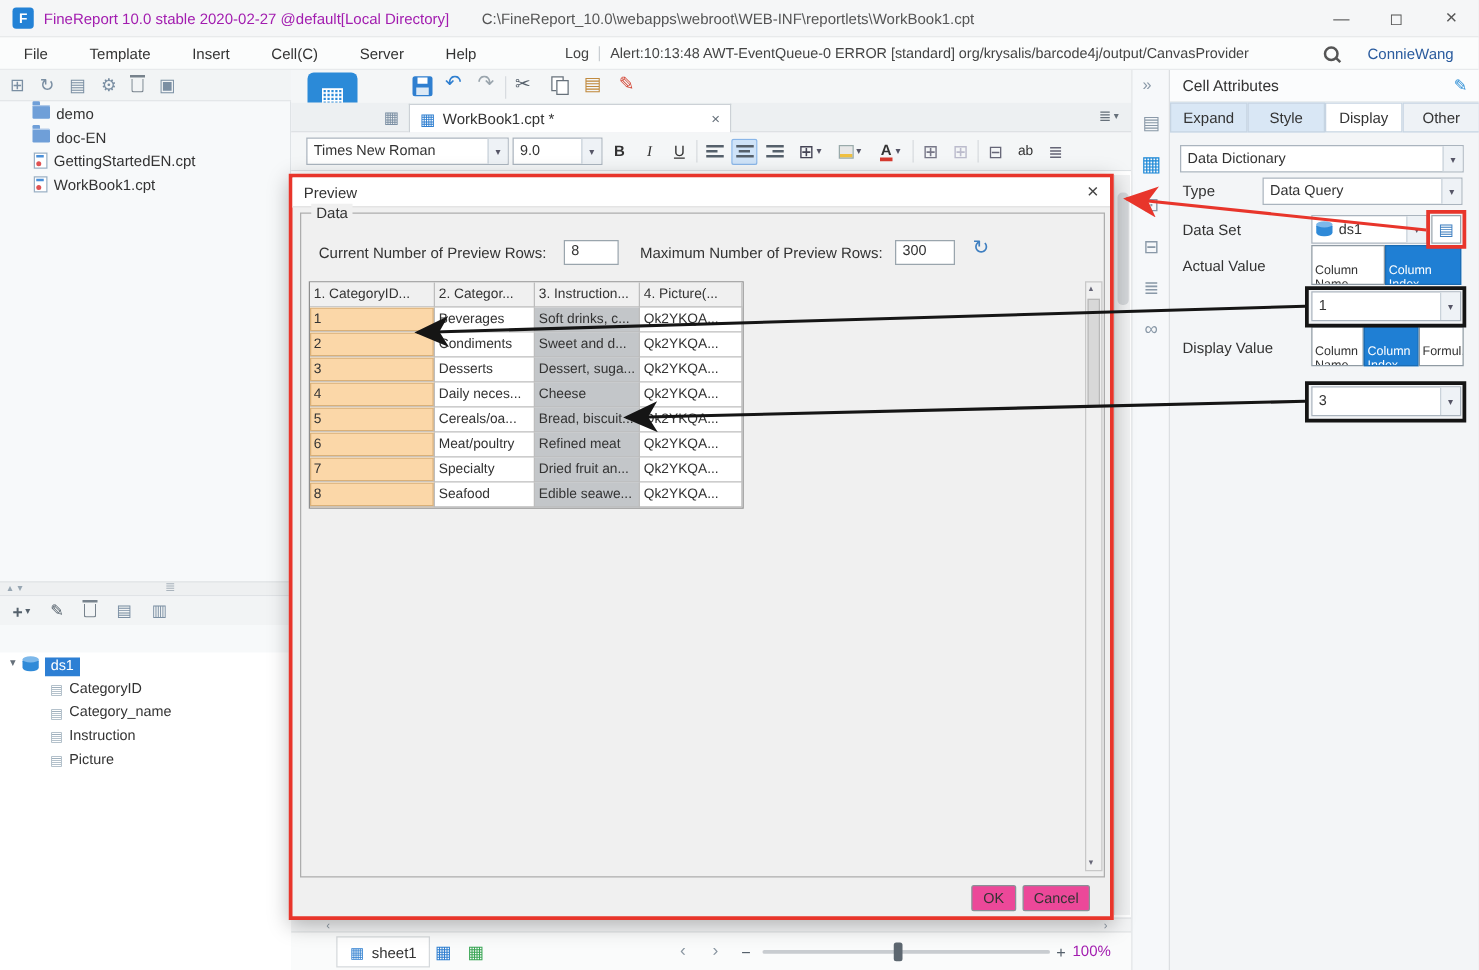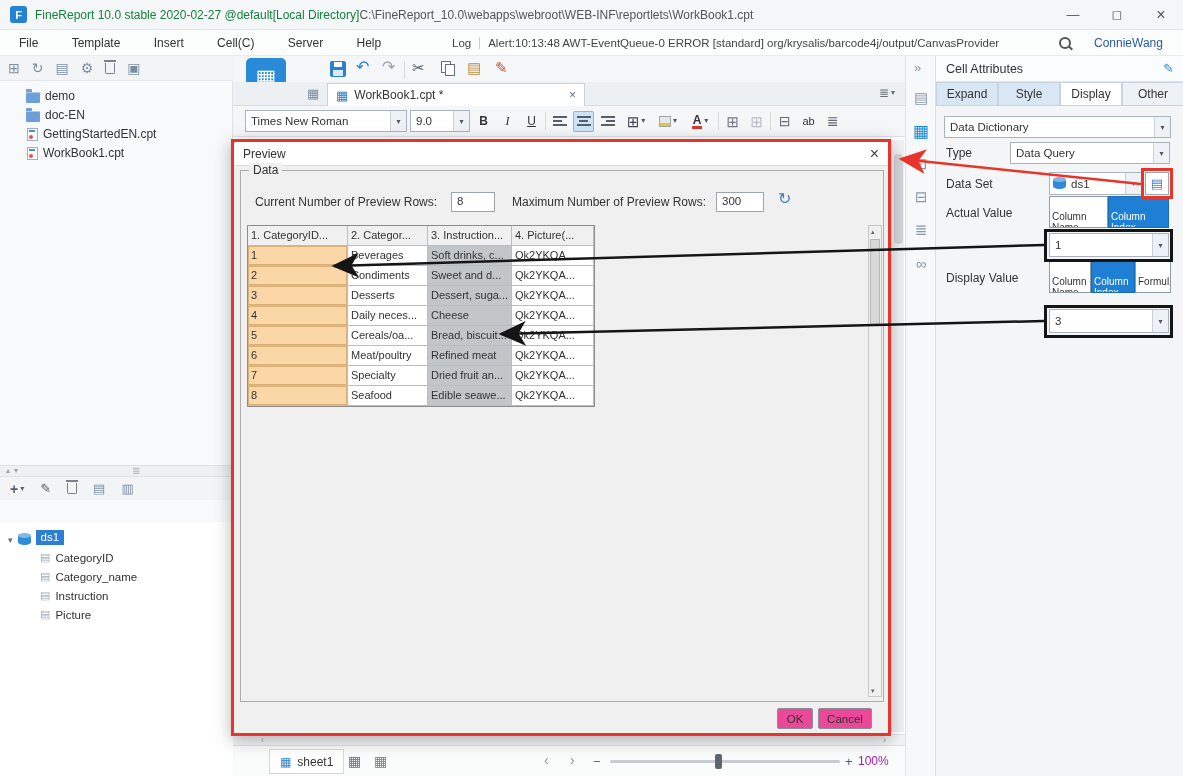--- a/index.html
+++ b/index.html
@@ -5,36 +5,36 @@
 *{box-sizing:border-box;margin:0;padding:0}
 body{margin:0;background:#9aa0a6}
 #app{position:relative;width:1183px;height:776px;background:#fff;font-family:"Liberation Sans",sans-serif;font-size:12px;color:#333;overflow:hidden}
 .abs{position:absolute}
 .flex{display:flex;align-items:center}
 .g{display:inline-block;text-align:center;line-height:1}
 .nowrap{white-space:nowrap}
 
 .tbar{position:absolute;left:0;top:0;width:1183px;height:30px;background:#f5f6f7;border-bottom:1px solid #e4e6e8;display:flex;align-items:center}
 .logo{width:17px;height:17px;background:#2382d6;border-radius:3px;color:#fff;font-size:11px;font-weight:bold;display:flex;align-items:center;justify-content:center;margin:0 8px 0 10px}
-.tbtitle{color:#15803d;}
+.tbtitle{color:#a21caf;margin-right:26px}
 .tbpath{color:#555}
 .winbtns{margin-left:auto;display:flex}
 .winbtn{width:44px;height:30px;display:flex;align-items:center;justify-content:center;color:#555;font-size:13px}
 
 .mbar{position:absolute;left:0;top:30px;width:1183px;height:26px;background:#fbfcfc;border-bottom:1px solid #e8eaec}
 .mitem{display:inline-block;padding:0 15px;height:26px;line-height:26px;color:#333}
 .logwrap{position:absolute;left:452px;top:0;height:26px;display:flex;align-items:center;font-size:11.5px;color:#444}
 .mag{position:relative;width:15px;height:15px;display:inline-block}
 .mag::before{content:"";position:absolute;left:1px;top:1px;width:8px;height:8px;border:2px solid #555;border-radius:50%}
 .mag::after{content:"";position:absolute;left:10px;top:11px;width:5px;height:2px;background:#555;transform:rotate(45deg)}
 .uname{color:#2a5b9e}
 
 .leftcol{position:absolute;left:0;top:56px;width:233px;height:720px;background:#f7f9fa;border-right:1px solid #dfe3e6}
 .lefttb{position:absolute;left:0;top:0;width:233px;height:25px;background:#f2f4f5;border-bottom:1px solid #e4e7e9;display:flex;align-items:center;gap:12px;padding-left:8px;color:#7b8fa3;font-size:14px}
-.trow{display:flex;align-items:flex-end;height:19px;gap:5px;white-space:nowrap}
+.trow{display:flex;align-items:flex-start;height:19px;gap:5px;white-space:nowrap}
 .tlabel{font-size:12px;color:#333}
 .folder{position:relative;display:inline-block;width:14px;height:11px;background:#6f9fd8;border-radius:1px;box-shadow:inset 0 1px 0 rgba(255,255,255,.45)}
 .folder::before{content:"";position:absolute;top:-3px;left:0;width:6px;height:3px;background:#6f9fd8;border-radius:1px 1px 0 0}
 .cptfile{position:relative;display:inline-block;width:11px;height:13px;background:#fff;border:1px solid #9ab0c4}
 .cptfile::before{content:"";position:absolute;left:1px;top:1px;width:6px;height:2px;background:#4a90d9}
 .cptfile::after{content:"";position:absolute;left:1px;bottom:1px;width:4px;height:4px;background:#e05252;border-radius:50%}
 .splitter{position:absolute;left:0;top:409px;width:233px;height:12px;background:#eef0f1;border-top:1px solid #e0e3e6;border-bottom:1px solid #e0e3e6;display:flex;align-items:center;gap:4px;padding-left:6px;color:#97a6b2;font-size:8px}
 .dstb{position:absolute;left:0;top:421px;width:233px;height:23px;background:#f2f4f5;display:flex;align-items:center;gap:16px;padding-left:10px;color:#55616c}
 .dstabs{position:absolute;left:0;top:444px;width:233px;height:22px;display:flex;font-size:11.5px}
 .dstab{height:22px;display:flex;align-items:center;justify-content:center;border:1px solid #cfd4d9}
@@ -237,21 +237,21 @@
       <span class="g">≣</span>
       <span class="g" style="font-size:8px">▾</span>
     </span>
   </div>
 
   <div class="fontbar">
     <span class="combo" style="width:162px">
       <span class="cv">Times New Roman</span>
       <span class="ca">▾</span>
     </span>
-    <span class="combo" style="width:60px">
+    <span class="combo" style="width:72px">
       <span class="cv">9.0</span>
       <span class="ca">▾</span>
     </span>
     <span class="fbtn" style="font-weight:bold">B</span>
     <span class="fbtn" style="font-style:italic;font-family:'Liberation Serif',serif">I</span>
     <span class="fbtn" style="text-decoration:underline">U</span>
     <span class="vsep"></span>
     <span class="fbtn">
         <span class="bars left">
           <i></i>

